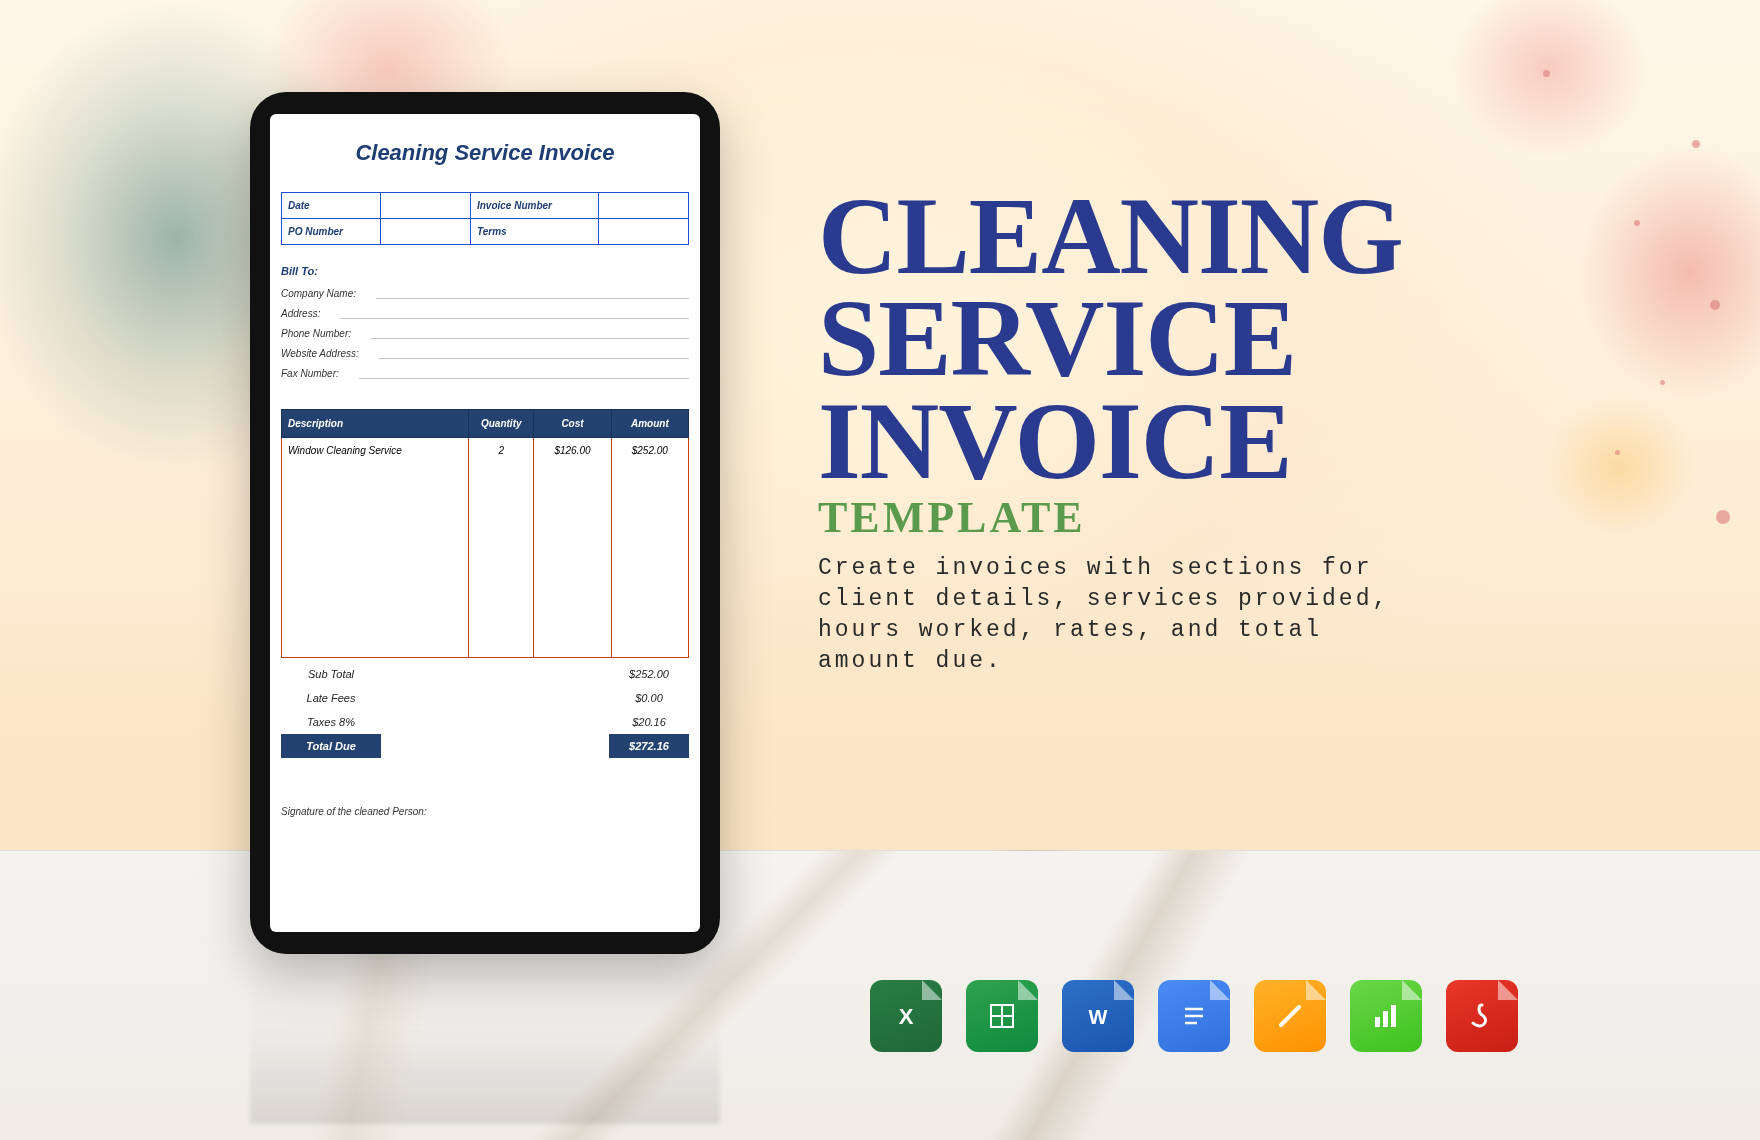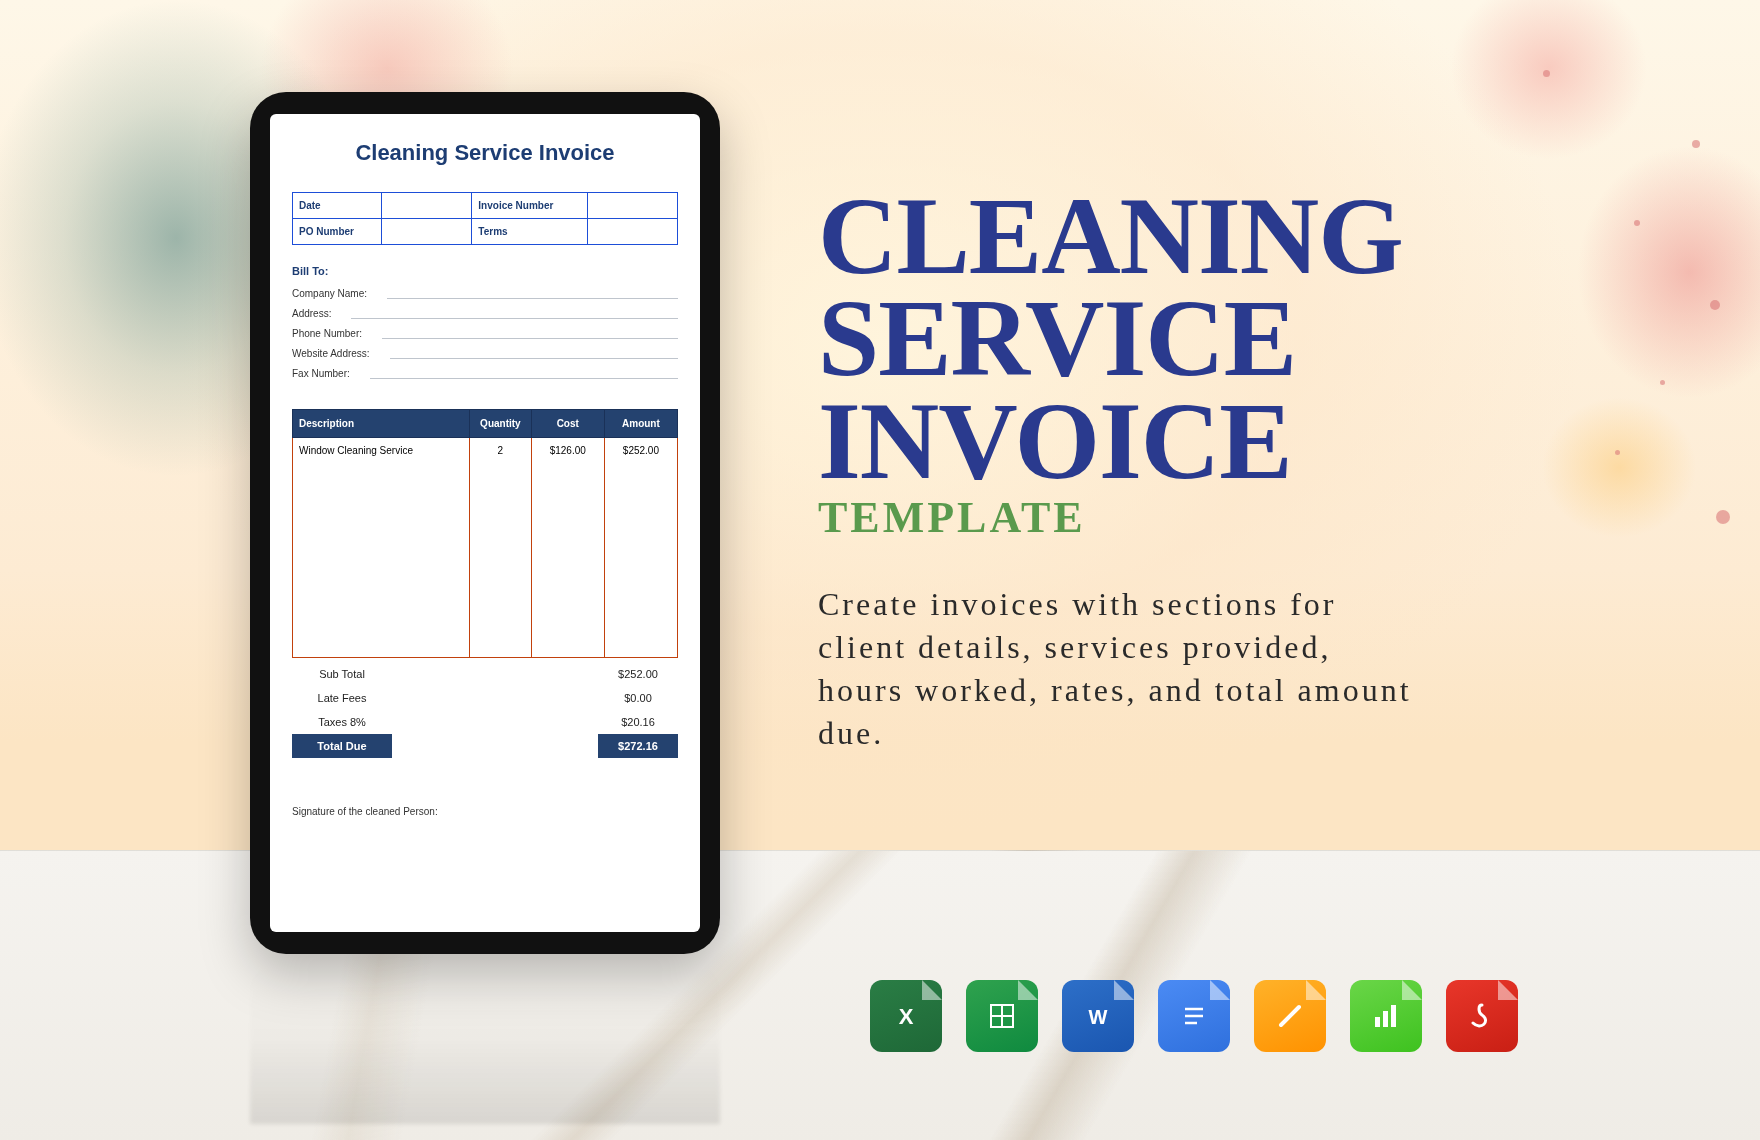--- a/index.html
+++ b/index.html
@@ -54,22 +54,23 @@
     background: #111;
     border-radius: 36px;
     padding: 22px 20px;
     box-shadow: 0 20px 50px rgba(0,0,0,0.25);
   }
   .screen {
     width: 100%;
     height: 100%;
     background: #fff;
     border-radius: 6px;
-    padding: 26px 22px 18px;
+    padding: 26px 11px 18px;
     overflow: hidden;
+    font-style: italic;
   }
   .invoice-title {
     text-align: center;
     color: #1d3d73;
     font-weight: bold;
     font-size: 22px;
     margin-bottom: 26px;
   }
   .meta-table {
     width: 100%;
@@ -180,26 +181,26 @@
     font-stretch: condensed;
   }
   .big-title .template {
     display: block;
     color: #5a9a4d;
     font-size: 44px;
     letter-spacing: 3px;
     margin-top: 6px;
   }
   .desc {
-    margin-top: 44px;
-    font-size: 32px;
+    margin-top: 14px;
+    font-size: 23px;
     line-height: 1.35;
     color: #2a2a2a;
     letter-spacing: 3px;
-    font-family: Liberation Serif, serif;
+    font-family: Liberation Mono, monospace;
     width: 610px;
   }
   
   .file-icons {
     position: absolute;
     left: 870px;
     top: 980px;
     display: flex;
     gap: 24px;
   }

